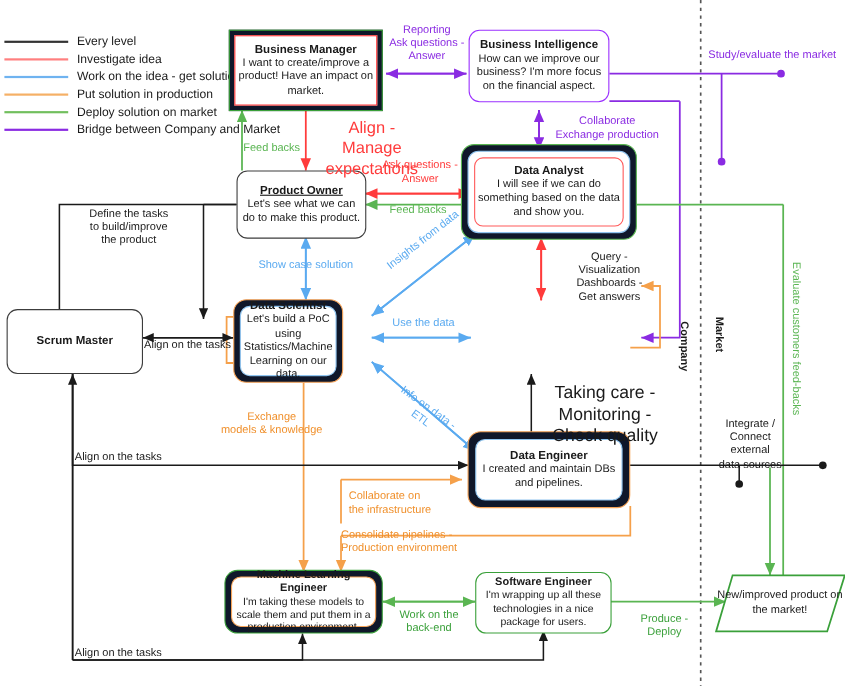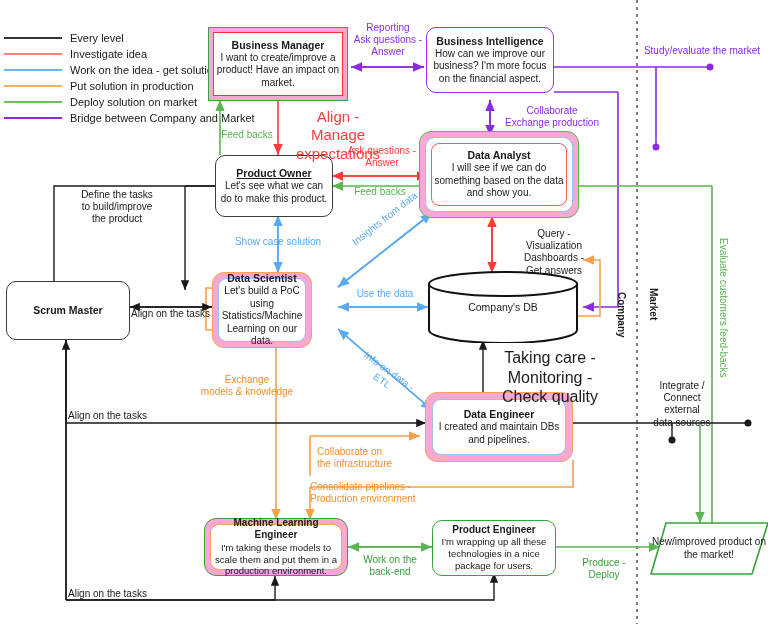--- a/index.html
+++ b/index.html
@@ -8,21 +8,21 @@
   #stage{position:absolute;left:0;top:0;width:768px;height:624px;}
   svg#wires{position:absolute;left:0;top:0;width:768px;height:624px;}
 
   .node{position:absolute;box-sizing:border-box;display:flex;align-items:center;
         justify-content:center;text-align:center;background:#fff;}
   .node .inner{width:100%;padding:2px 4px;box-sizing:border-box;}
   .ttl{font-weight:bold;display:block;line-height:1.25;}
   .bdy{display:block;line-height:1.25;}
 
   
-  .w1{position:absolute;box-sizing:border-box;background:#f9a8d4;}
+  .w1{position:absolute;box-sizing:border-box;background:#0f172a;}
   .w2{position:absolute;box-sizing:border-box;background:#fff;}
   .w3{position:absolute;box-sizing:border-box;background:#fff;
       display:flex;align-items:center;justify-content:center;text-align:center;}
 
   .lbl{position:absolute;line-height:1.22;text-align:center;white-space:pre-line;}
   .lbl.l{text-align:left;}
 
   .vert{position:absolute;writing-mode:vertical-rl;text-orientation:mixed;
         font-weight:bold;letter-spacing:0px;}
 
@@ -219,30 +219,20 @@
 
   <div class="w1" style="left:212px;top:272px;width:100px;height:76px;border:1.6px solid #f5a358;border-radius:12px;">
     <div class="w3" style="left:5px;top:5px;right:5px;bottom:5px;border:1.6px solid #8fc4ef;border-radius:9px;">
       <div class="inner">
         <span class="ttl" style="font-size:10.5px;">Data Scientist</span>
         <span class="bdy" style="font-size:10px;">Let's build a PoC using Statistics/Machine Learning on our data.</span>
       </div>
     </div>
   </div>
 
-  <div style="position:absolute;left:427px;top:271px;width:152px;height:72px;">
-    <svg width="152" height="72" viewBox="0 0 152 72" xmlns="http://www.w3.org/2000/svg">
-      <path d="M2,13 L2,59 A74,13 0 0 0 150,59 L150,13 Z" fill="#fff" stroke="#111" stroke-width="2"></path>
-      <ellipse cx="76" cy="13" rx="74" ry="12" fill="#fff" stroke="#111" stroke-width="2"></ellipse>
-    </svg>
-    <div style="position:absolute;left:0;top:0;width:152px;height:72px;display:flex;
-                align-items:center;justify-content:center;">
-      <span style="font-size:10.5px;">Company's DB</span>
-    </div>
-  </div>
 
   <div class="w1" style="left:425px;top:392px;width:148px;height:70px;border:1.6px solid #f5a358;border-radius:12px;">
     <div class="w3" style="left:6px;top:6px;right:6px;bottom:6px;border:1.6px solid #8fc4ef;border-radius:9px;">
       <div class="inner">
         <span class="ttl" style="font-size:10.5px;">Data Engineer</span>
         <span class="bdy" style="font-size:10px;">I created and maintain DBs and pipelines.</span>
       </div>
     </div>
   </div>
 
@@ -250,21 +240,21 @@
     <div class="w3" style="left:5px;top:5px;right:5px;bottom:5px;border:1.6px solid #f5a358;border-radius:9px;">
       <div class="inner">
         <span class="ttl" style="font-size:10px;">Machine Learning Engineer</span>
         <span class="bdy" style="font-size:9.5px;">I'm taking these models to scale them and put them in a production environment.</span>
       </div>
     </div>
   </div>
 
   <div class="node" style="left:432px;top:520px;width:124px;height:56px;border:1.6px solid #3aa03a;border-radius:10px;">
     <div class="inner">
-      <span class="ttl" style="font-size:10px;">Product Engineer</span>
+      <span class="ttl" style="font-size:10px;">Software Engineer</span>
       <span class="bdy" style="font-size:9.5px;">I'm wrapping up all these technologies in a nice package for users.</span>
     </div>
   </div>
 
   <div style="position:absolute;left:650px;top:521px;width:118px;height:55px;">
     <svg width="118" height="55" viewBox="0 0 118 55" xmlns="http://www.w3.org/2000/svg" style="overflow:visible;">
       <polygon points="16,2 118,2 102,53 1,53" fill="#fff" stroke="#3aa03a" stroke-width="1.6"></polygon>
     </svg>
     <div style="position:absolute;left:0;top:0;width:118px;height:55px;display:flex;
                 align-items:center;justify-content:center;text-align:center;">

